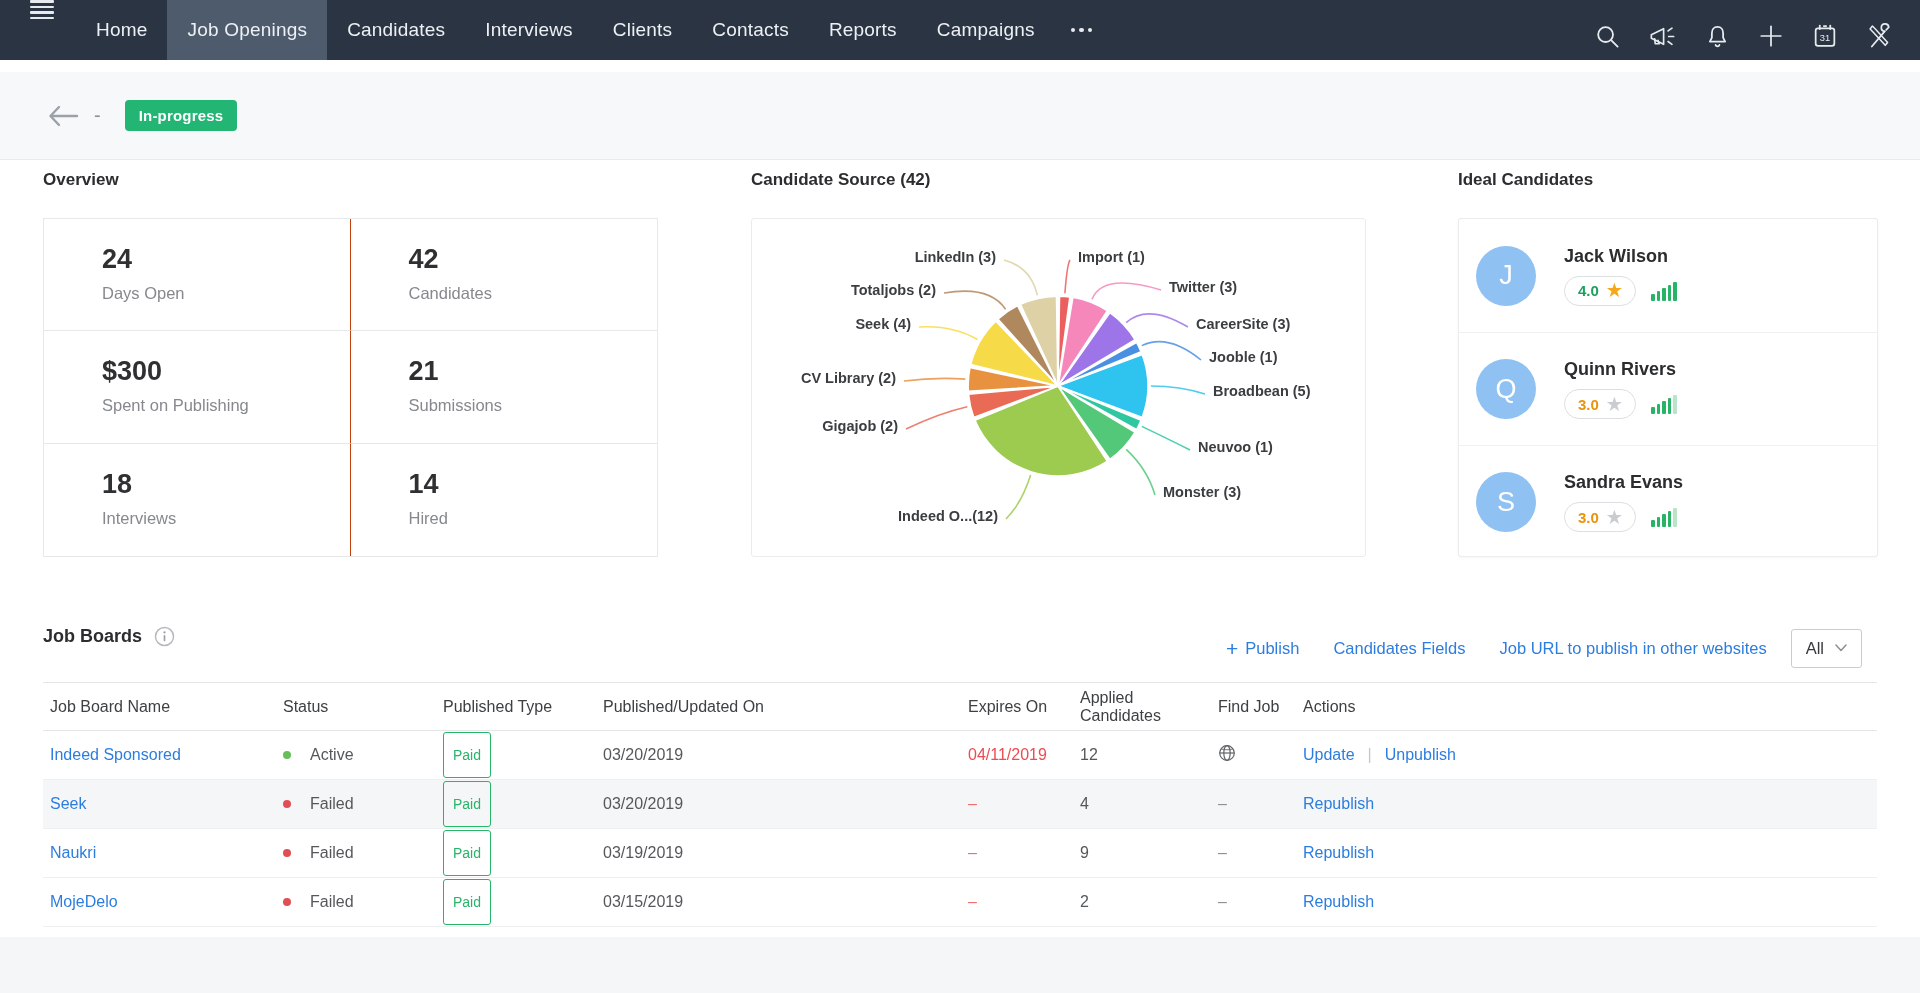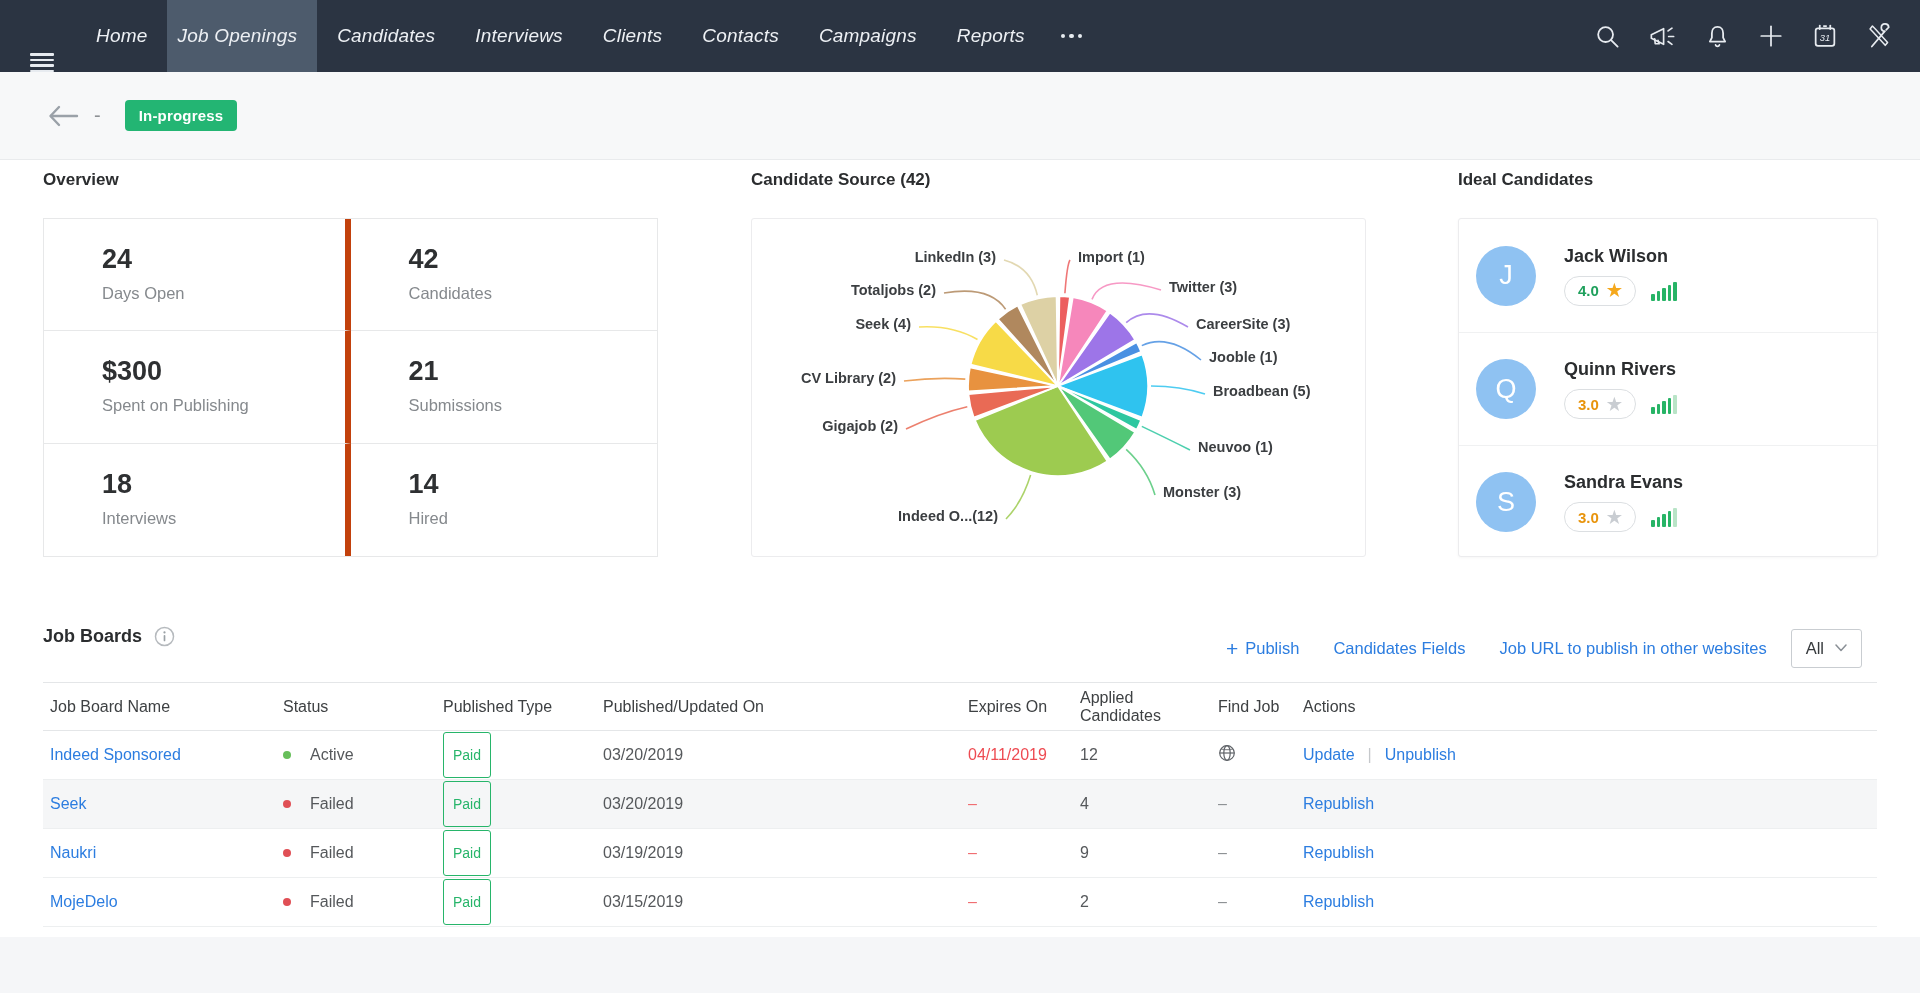--- a/index.html
+++ b/index.html
@@ -1,44 +1,44 @@
 <!DOCTYPE html>
 <html><head>
 <meta charset="utf-8">
 <style>
   * { margin:0; padding:0; box-sizing:border-box; }
   html,body { width:1920px; height:993px; }
   body { font-family:"Liberation Sans", sans-serif; background:#fff; position:relative; overflow:hidden; color:#2e3032; }
 
   
-  .topnav { position:absolute; top:0; left:0; right:0; height:72px; background:#2b3442; display:flex; align-items:flex-end; color:#edf0f4; z-index:5;font-style:italic; }
+  .topnav { position:absolute; top:0; left:0; right:0; height:60px; background:#2b3442; display:flex; align-items:flex-start; color:#edf0f4; z-index:5; }
   .hamburger { margin-left:30px; width:24px; display:flex; flex-direction:column; gap:3px; cursor:pointer; }
   .hamburger i { display:block; height:2.5px; background:#e7ebf0; border-radius:1px; }
   .nav-items { display:flex; margin-left:22px; height:100%; align-items:stretch; }
   .nav-item { padding:0 20px; display:flex; align-items:center; font-size:19px; letter-spacing:.2px; cursor:pointer; white-space:nowrap; }
-  .nav-item.active { background:#4d5b6c;padding-left:10px; }
+  .nav-item.active { background:#4d5b6c; }
   .nav-more { display:flex; align-items:center; gap:4px; padding:0 16px; cursor:pointer; }
   .nav-more i { width:4.5px; height:4.5px; border-radius:50%; background:#e7ebf0; display:block; }
   .nav-icons { position:absolute; right:0; top:0; height:72px; display:flex; align-items:center; gap:27px; padding-right:26px; }
   .nav-icons svg { display:block; cursor:pointer; }
 
   
   .pagehead { position:absolute; top:72px; left:0; right:0; height:88px; background:#f7f8f9; border-bottom:1px solid #e9ebed; display:flex; align-items:center; }
   .back-arrow { margin-left:46px; cursor:pointer; display:flex; }
   .page-title { margin-left:36px; font-size:23px; color:#303234; }
   .page-title b { font-weight:700; color:#222426; }
   .title-sep { margin-left:14px; color:#8d9195; font-size:20px; }
   .status-badge { margin-left:24px; background:#23b573; color:#fff; font-size:15px; font-weight:700; padding:7px 14px; border-radius:4px; letter-spacing:.2px; }
 
   
   .sec-title { position:absolute; font-size:17px; font-weight:700; color:#2b2d2f; }
 
   
   .overview-grid { position:absolute; left:43px; top:218px; width:615px; height:339px; display:grid; grid-template-columns:1fr 1fr; grid-template-rows:1fr 1fr 1fr; border:1px solid #e7e8e9; }
-  .stat-cell { padding:25px 0 0 58px; border-right:6px solid #c2410c; border-bottom:1px solid #e7e8e9; }
+  .stat-cell { padding:25px 0 0 58px; border-right:1px solid #c2410c; border-bottom:1px solid #e7e8e9; }
   .stat-cell:nth-child(2n) { border-right:none; }
   .stat-cell:nth-child(5), .stat-cell:nth-child(6) { border-bottom:none; }
   .stat-value { font-size:27px; font-weight:700; color:#2e3032; }
   .stat-label { font-size:16.5px; color:#85898d; margin-top:9px; }
 
   
   .source-panel { position:absolute; left:751px; top:218px; width:615px; height:339px; border:1px solid #ececee; border-radius:3px; background:#fff; }
   .source-panel svg { width:613px; height:337px; display:block; }
   .pie-label { font-size:14.5px; font-weight:600; fill:#3b3e41; font-family:"Liberation Sans", sans-serif; }
 
@@ -88,22 +88,22 @@
       <i></i>
       <i></i>
     </div>
   <div class="nav-items">
     <div class="nav-item">Home</div>
     <div class="nav-item active">Job Openings</div>
     <div class="nav-item">Candidates</div>
     <div class="nav-item">Interviews</div>
     <div class="nav-item">Clients</div>
     <div class="nav-item">Contacts</div>
+    <div class="nav-item">Reports</div>
     <div class="nav-item">Campaigns</div>
-    <div class="nav-item">Reports</div>
     <div class="nav-more">
         <i></i>
         <i></i>
         <i></i>
       </div>
   </div>
   <div class="nav-icons">
     <span>
       <svg width="27" height="27" viewBox="0 0 24 24" fill="none" stroke="#e7ebf0" stroke-width="1.6" stroke-linecap="round">
           <circle cx="10.3" cy="10.3" r="6.6"></circle>

